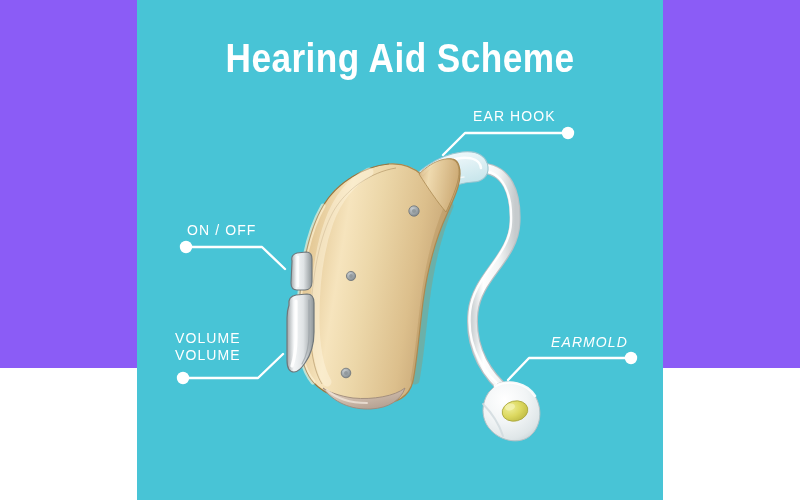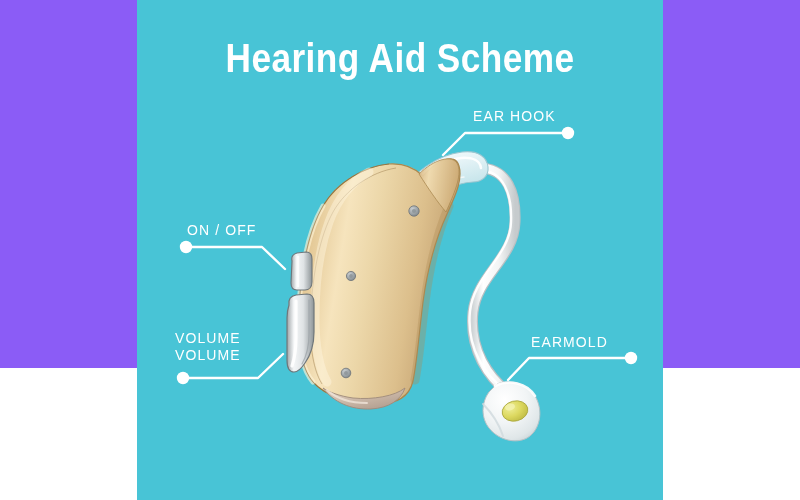--- a/index.html
+++ b/index.html
@@ -22,21 +22,21 @@
   }
   .callout-label{
     position:absolute;color:#ffffff;font-size:14px;line-height:17px;
     letter-spacing:1.1px;white-space:nowrap;
     font-family:"Liberation Sans", sans-serif;
   }
   .callout-label.two-line{white-space:normal;width:110px;}
   #lbl-earhook{left:336px;top:108px;}
   #lbl-onoff{left:50px;top:222px;}
   #lbl-volume{left:38px;top:330px;text-align:left;}
-  #lbl-earmold{left:394px;top:334px;}
+  #lbl-earmold{left:414px;top:334px;font-style:italic;}
   svg.layer{position:absolute;left:0;top:0;width:526px;height:500px;}
   svg.leaders{pointer-events:none;}
 </style>
 </head>
 <body>
 
 <div id="stage">
 
   <div id="panel">
 

